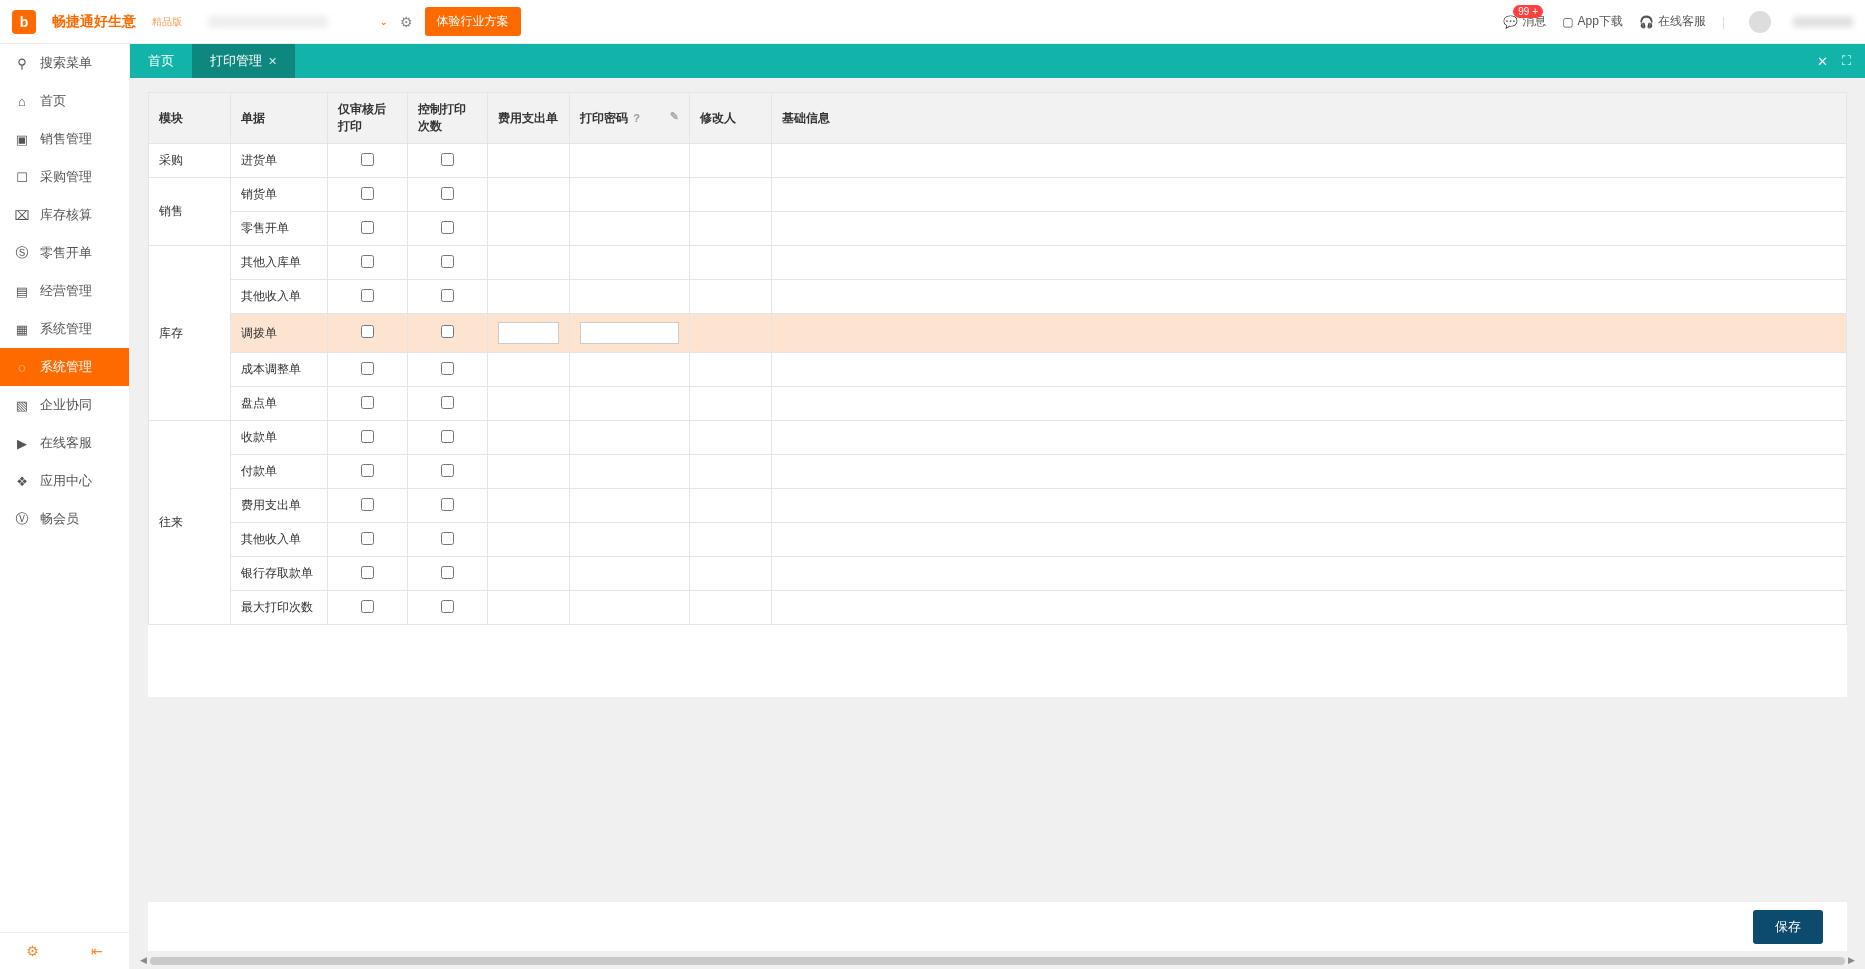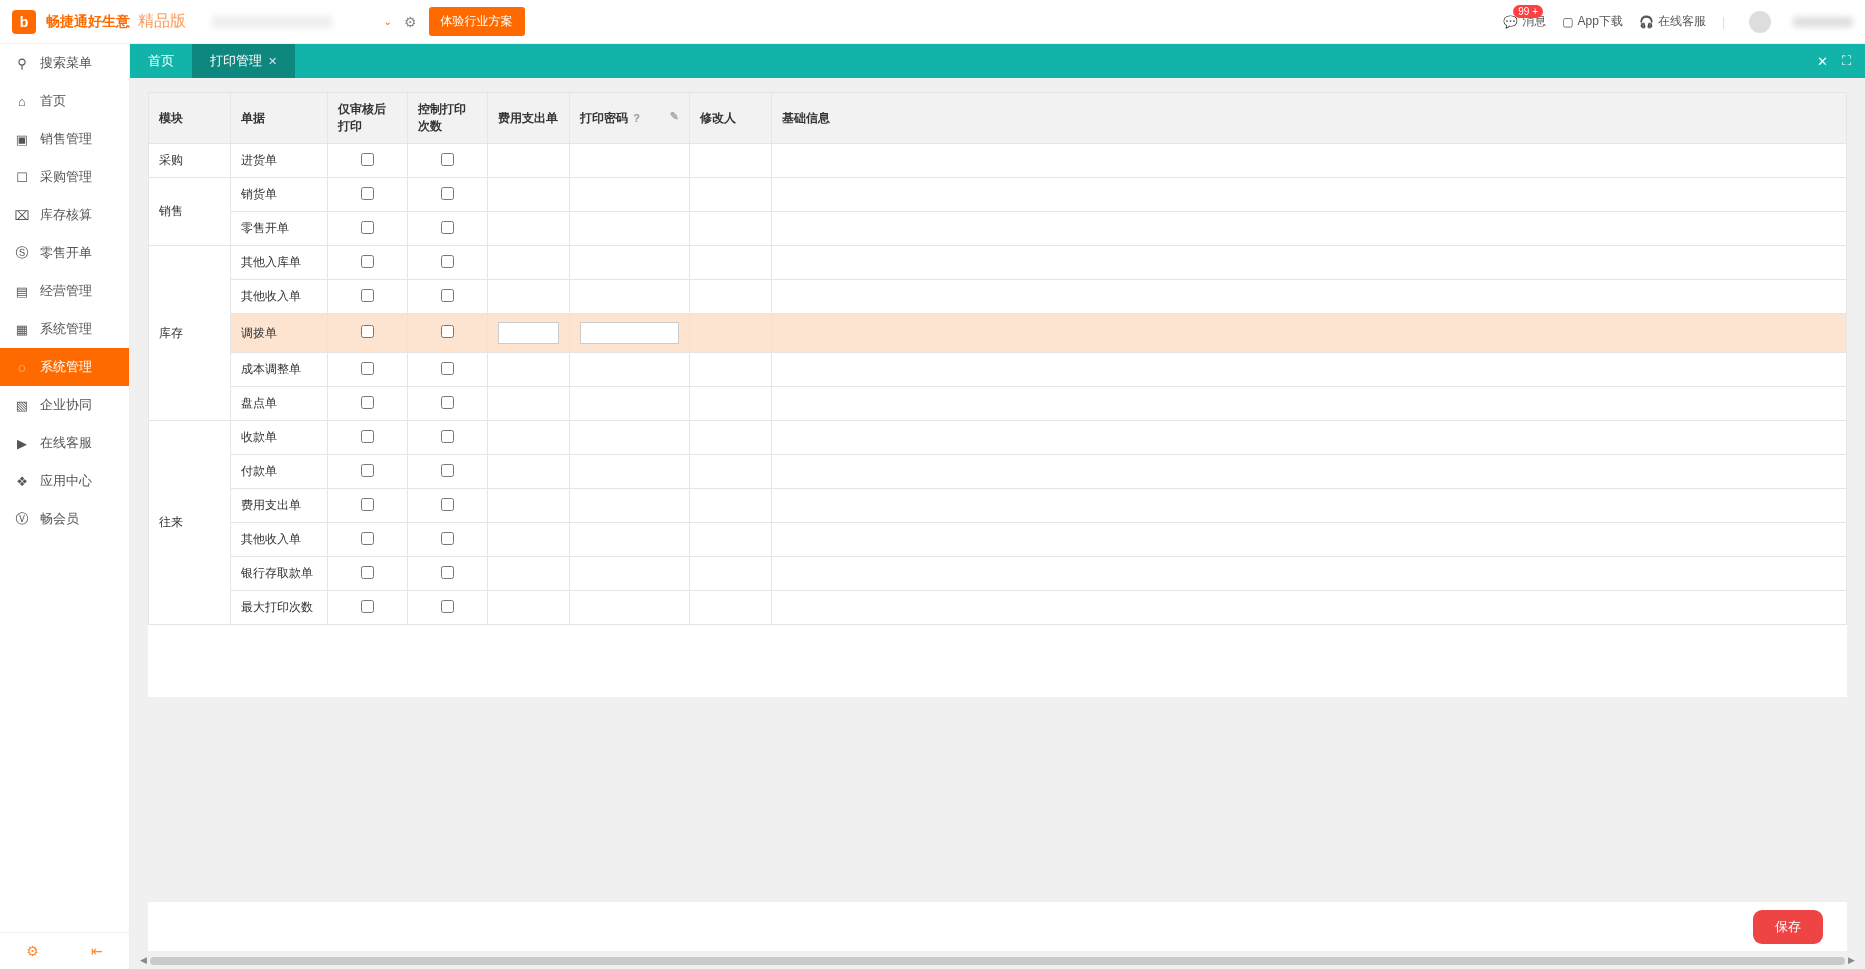--- a/index.html
+++ b/index.html
@@ -1,21 +1,21 @@
 <!DOCTYPE html>
 <html><head>
 <meta charset="utf-8">
 <style>
 * { box-sizing: border-box; margin: 0; padding: 0; }
 body { font-family: "Microsoft YaHei", Arial, sans-serif; font-size: 12px; color: #333; background: #fff; overflow: hidden; }
 .top-header { height: 44px; display: flex; align-items: center; padding: 0 12px; border-bottom: 1px solid #eee; }
 .brand { display: flex; align-items: center; margin-right: 8px; }
 .brand-icon { width: 24px; height: 24px; background: #ff6a00; border-radius: 4px; display:flex; align-items:center; justify-content:center; color:#fff; font-weight:bold; font-size:14px;}
-.brand-text { margin-left: 10px; font-size: 14px; color: #ff6a00; font-weight: 600; }
-.brand-sub { font-size: 16px; color:#ff9a58; margin-left:8px; }
+.brand-text { margin-left: 16px; font-size: 14px; color: #ff6a00; font-weight: 600; }
+.brand-sub { font-size: 10px; color:#ff9a58; margin-left:16px; }
 .tenant-select { margin-left: 18px; display:flex; align-items:center; min-width:180px; color:#999; }
 .tenant-select .placeholder { filter: blur(3px); background:#eee; width:120px; height:12px; border-radius:2px; display:inline-block;}
 .chevron { margin-left: auto; color:#ff6a00; font-size:10px; padding-left:8px;}
 .gear-btn { margin-left: 12px; color:#888; font-size:14px; cursor:pointer; }
 .promo-btn { margin-left: 12px; background:#ff6a00; color:#fff; border:none; border-radius:3px; padding:6px 12px; font-size:12px; cursor:pointer; }
 .top-spacer { flex:1; }
 .top-links { display:flex; align-items:center; gap:16px; color:#555; }
 .top-link { display:flex; align-items:center; gap:4px; cursor:pointer; position:relative; }
 .badge { position:absolute; top:-8px; left:10px; background:#ff4040; color:#fff; font-size:10px; padding:1px 5px; border-radius:8px; }
 .avatar { width:22px; height:22px; border-radius:50%; background:#ddd; margin-left:8px;}
@@ -42,21 +42,21 @@
 th { background:#f2f2f2; font-weight:600; color:#333; }
 .col-module{width:82px;} .col-doc{width:97px;} .col-audit{width:80px;} .col-ctrl{width:80px;}
 .col-max{width:82px;} .col-pwd{width:120px;} .col-modby{width:82px;} .col-modtime{width:auto;}
 td.center, th.center { text-align:center; }
 input[type=checkbox]{ width:13px; height:13px; cursor:pointer;}
 tr.highlight td { background:#fce4d1; }
 tr.highlight input[type=text]{ width:100%; border:1px solid #ccc; height:22px; padding:2px 4px; background:#fff; }
 .help-ico { color:#999; font-size:11px; margin-left:2px; }
 .edit-ico { float:right; color:#aaa; cursor:pointer; font-size:11px; }
 .footer-bar { height:50px; background:#fff; border-top:1px solid #eee; display:flex; align-items:center; justify-content:flex-end; padding:0 24px; margin: 0 18px;}
-.save-btn { background:#ef4444; color:#fff; border:none; border-radius:9px; padding:8px 22px; font-size:13px; cursor:pointer;}
+.save-btn { background:#0c4a6e; color:#fff; border:none; border-radius:3px; padding:8px 22px; font-size:13px; cursor:pointer;}
 .h-scroll { height:12px; background:#f0f0f0; margin:4px 18px 2px; border-radius:6px; position:relative;}
 .h-scroll::before{content:'';position:absolute;left:2px;top:2px;right:2px;height:8px;background:#c9c9c9;border-radius:4px;}
 .h-scroll .arrow{position:absolute;top:0;font-size:9px;color:#888;}
 .h-scroll .arrow.l{left:-8px;} .h-scroll .arrow.r{right:-8px;}
 </style>
 </head>
 <body>
 
 <div class="top-header">
   <div class="brand">

